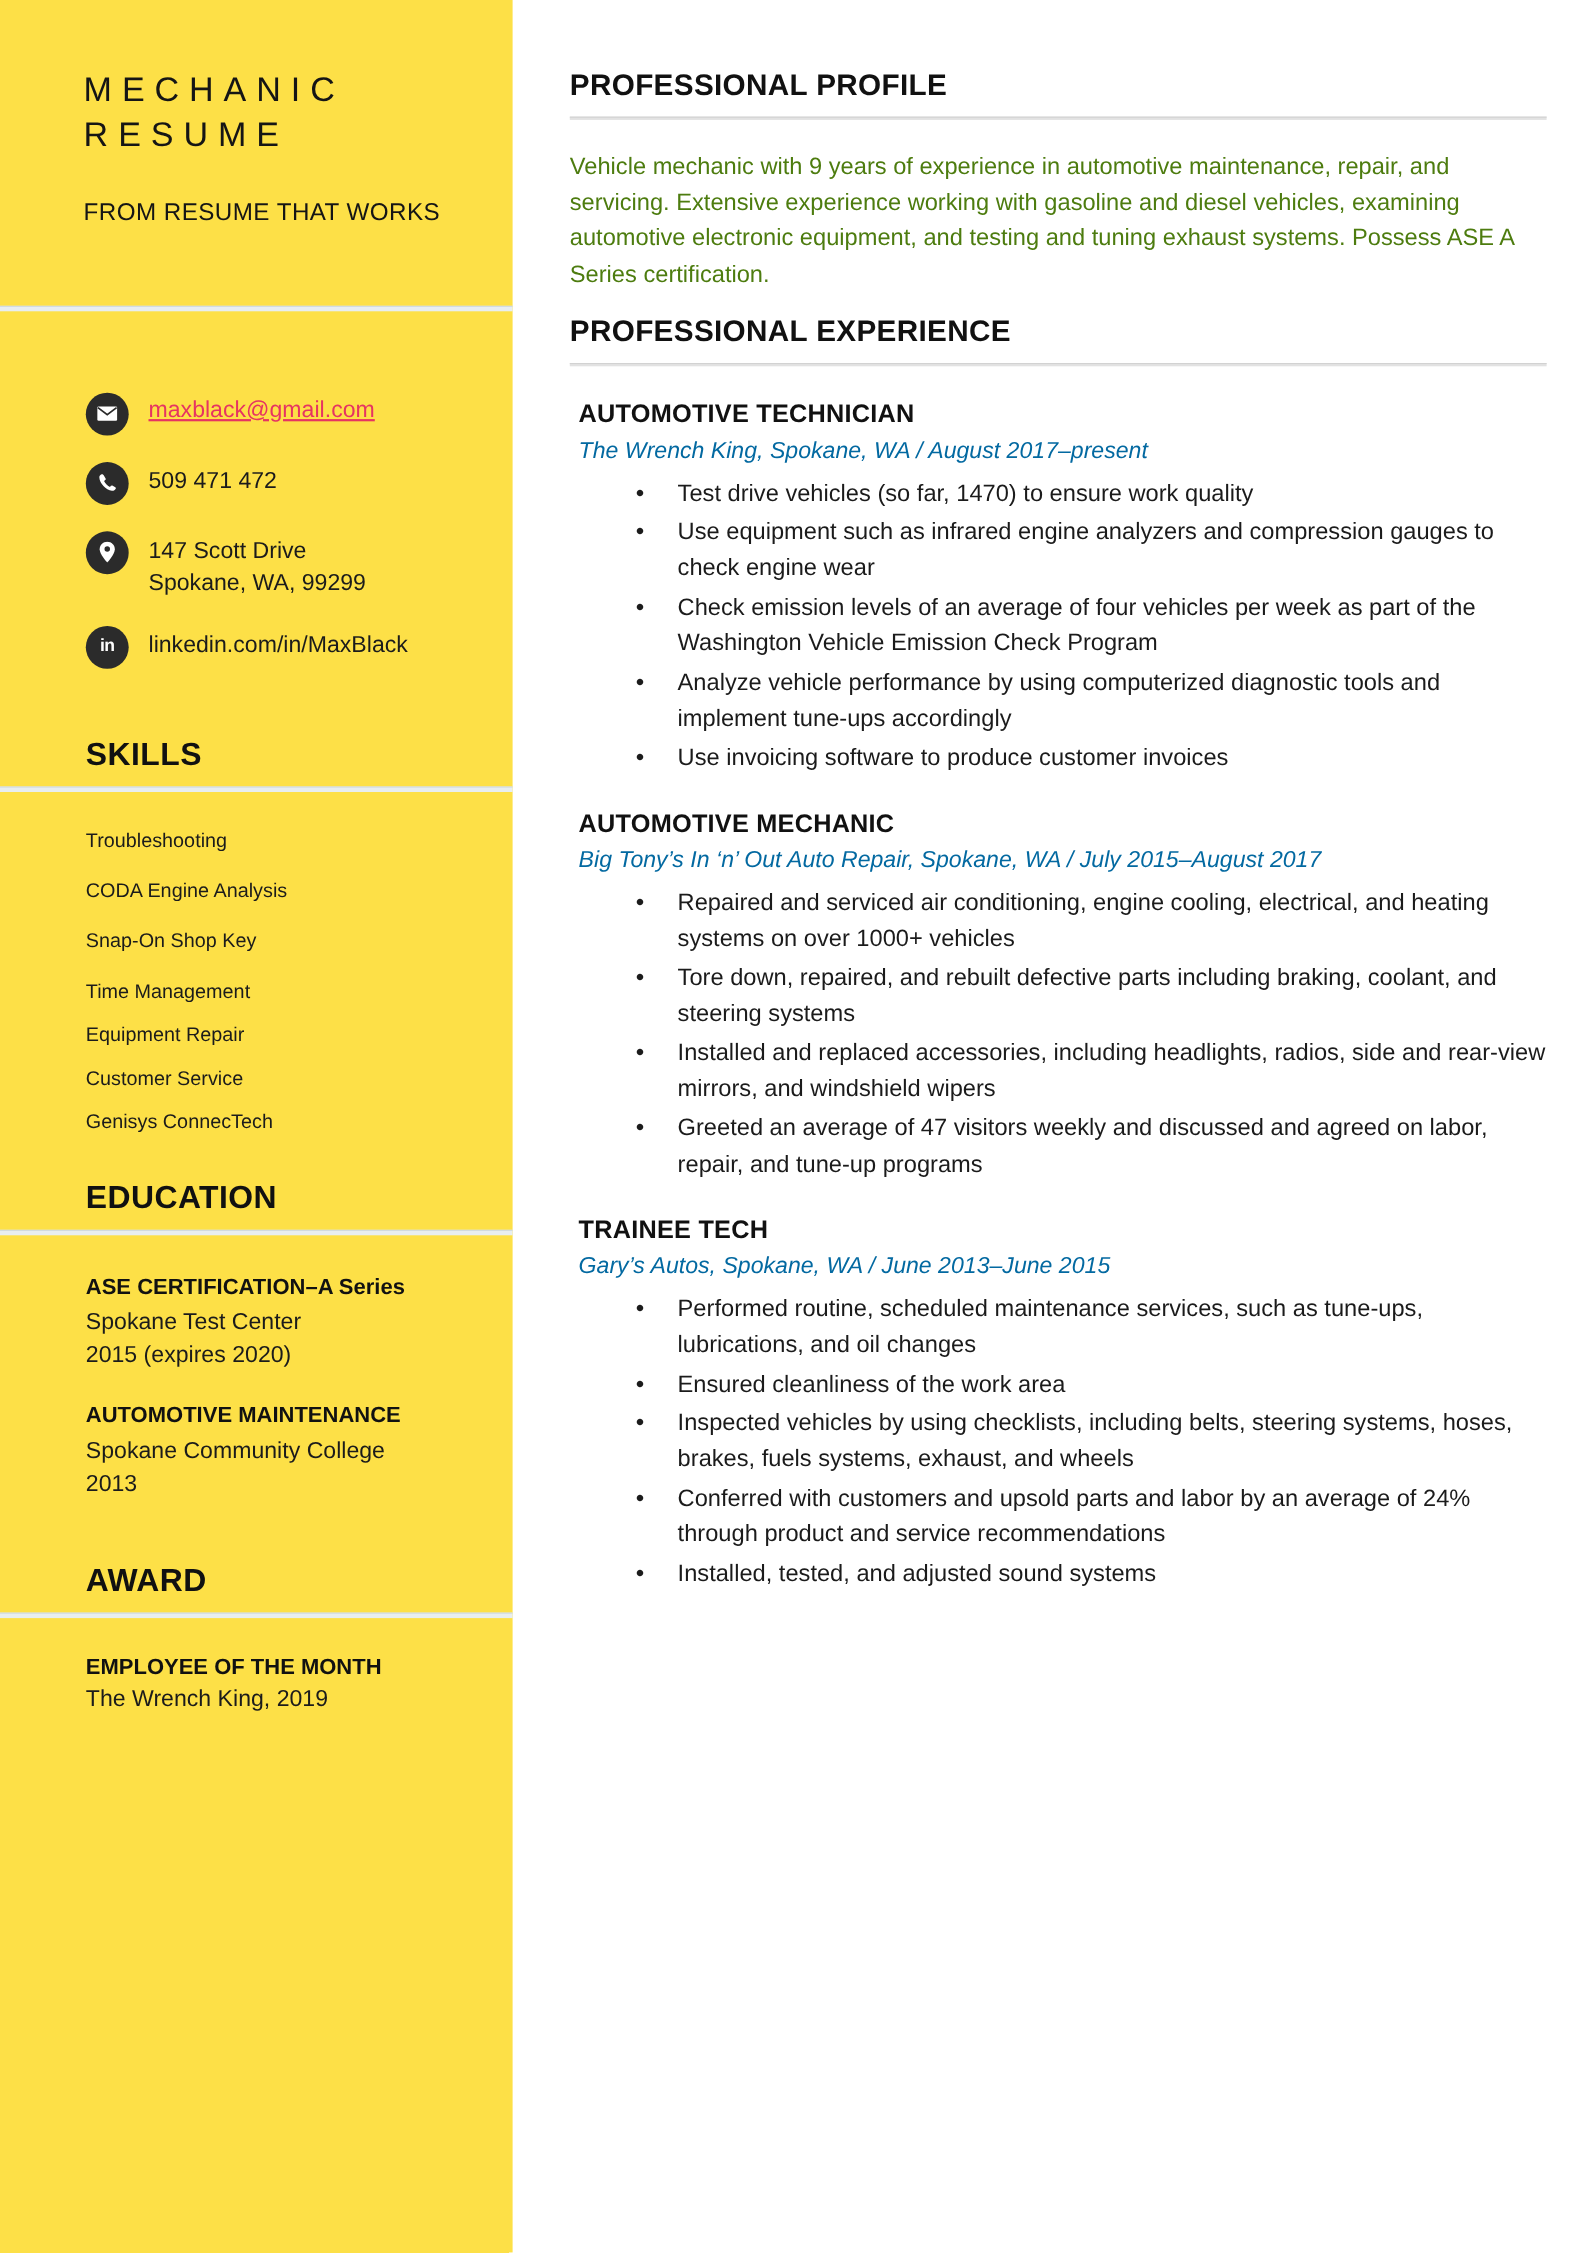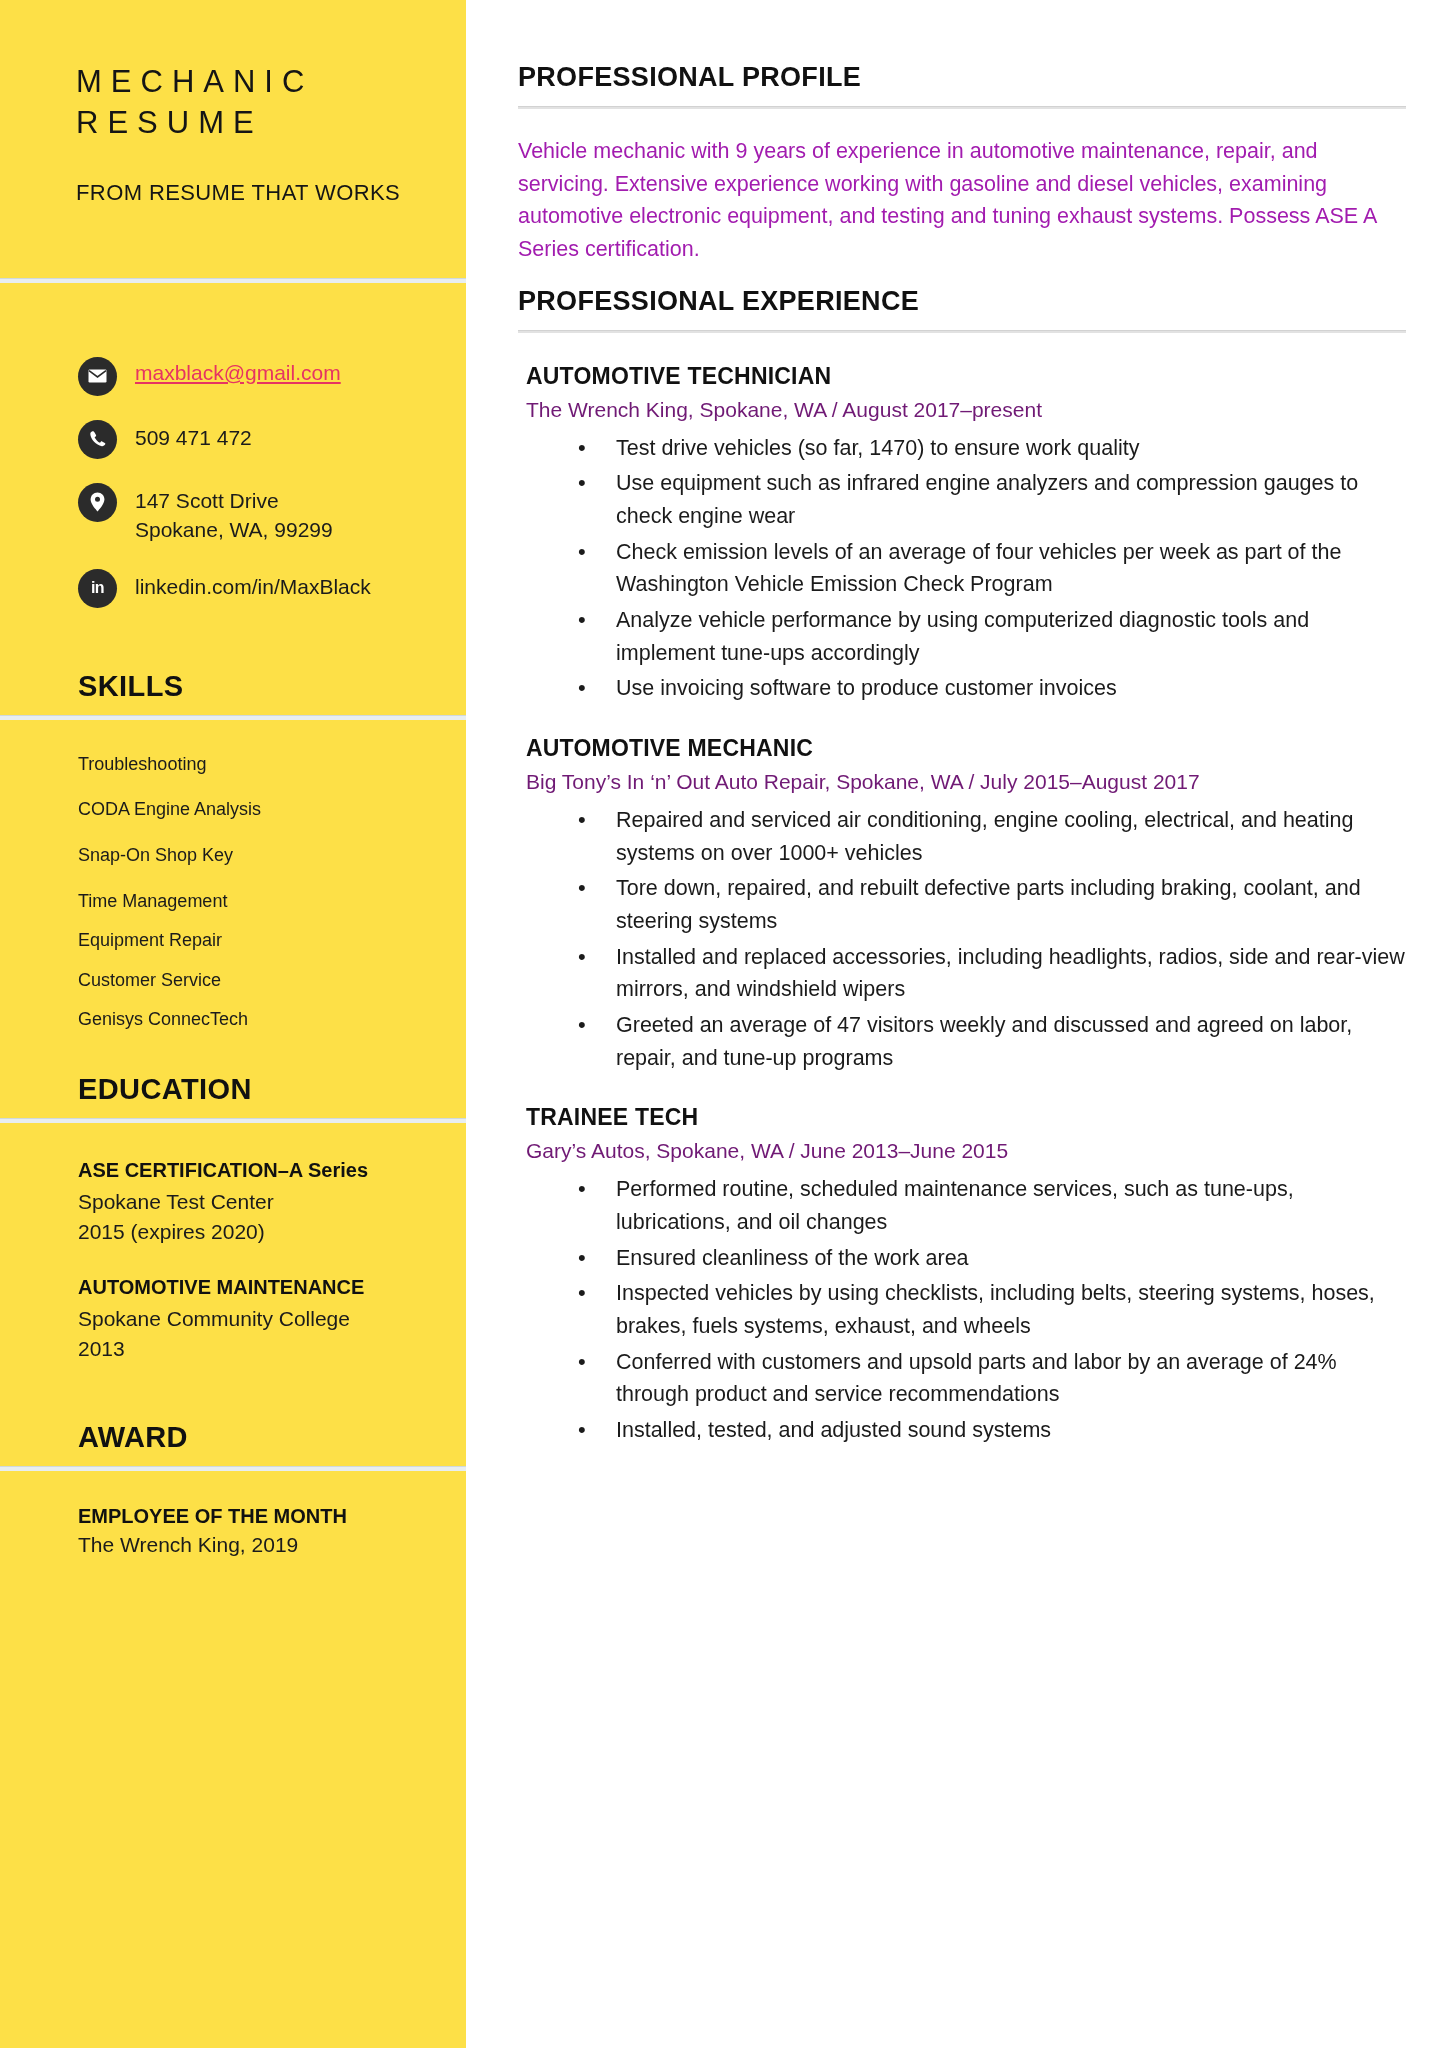--- a/index.html
+++ b/index.html
@@ -174,36 +174,37 @@
     margin-top: 13px;
     height: 3px;
     background: #e2e2e2;
     border-top: 1px solid #d2d2d2;
   }
 
   .profile-text {
     margin-top: 26px;
     font-size: 21.5px;
     line-height: 1.52;
-    color: #a21caf;
+    color: #4d7c0f;
   }
 
   .exp-head-block { margin-top: 20px; }
 
   .job { margin-top: 30px; padding-left: 8px; }
   .job-title {
     font-size: 23px;
     font-weight: 700;
     letter-spacing: 0.2px;
     color: #111111;
     margin-bottom: 8px;
   }
   .job-meta {
     font-size: 21px;
-    color: #701a75;
+    font-style: italic;
+    color: #0369a1;
     margin-bottom: 10px;
   }
 
   ul.bullets {
     list-style: none;
     margin: 0;
     padding: 0 0 0 46px;
   }
   ul.bullets li {
     position: relative;

